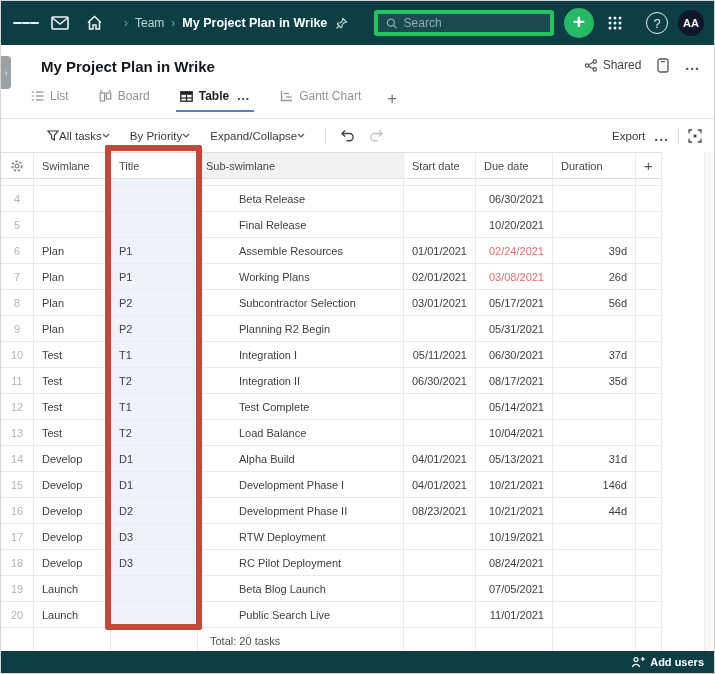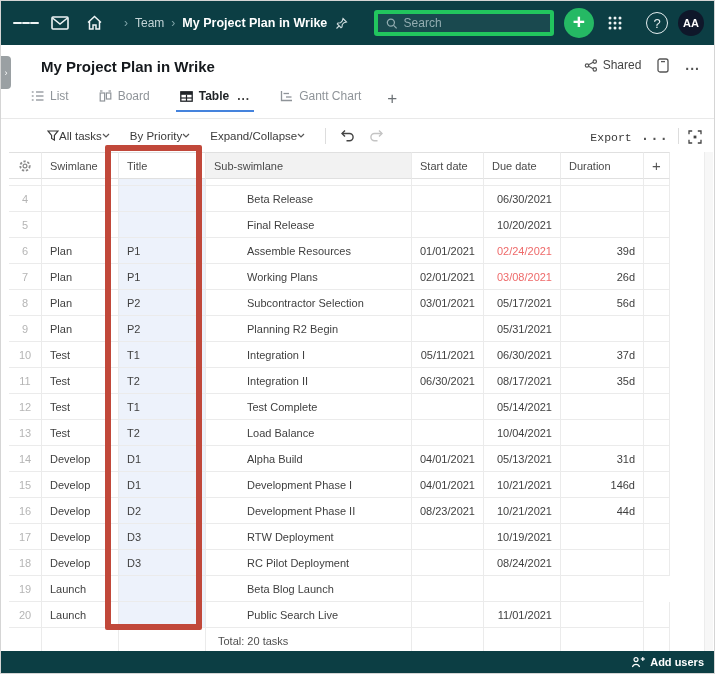--- a/index.html
+++ b/index.html
@@ -70,25 +70,25 @@
   .tab.active::after { content:""; position:absolute; left:0; right:0; bottom:0; height:2px; background:#4583dd; }
   .tab .ticon { display:flex; align-items:center; color:inherit; }
   .tab-menu-dots { color:#3c3c3c; font-weight:bold; letter-spacing:1px; font-size:12px; margin-left:2px; }
   .tab-add { font-size:17px; color:#6b7074; padding-bottom:8px; cursor:pointer; }
 
   
   .toolbar { position:absolute; top:118px; left:0; width:100%; height:33px; background:#fff; display:flex; align-items:center; padding:0 12px 0 46px; }
   .tool-group { display:flex; align-items:center; font-size:11.5px; color:#3a3a3a; margin-right:20px; cursor:pointer; white-space:nowrap; }
   .v-divider { width:1px; height:16px; background:#ddd; margin:0 12px 0 0; }
   .undo-redo { display:flex; align-items:center; gap:14px; margin-left:2px; }
-  .toolbar-right { margin-left:auto; display:flex; align-items:flex-end; gap:9px;font-family:Liberation Mono, monospace; }
+  .toolbar-right { margin-left:auto; display:flex; align-items:center; gap:9px; }
   .export-label { font-size:11.5px; color:#3a3a3a; cursor:pointer; }
 
   
-  .table-area { position:absolute; top:151px; left:8px; width:524px; }
+  .table-area { position:absolute; top:151px; left:0; width:524px; }
   .t-row { display:grid; grid-template-columns:33px 77px 87px 206px 72px 77px 83px 26px; }
   .t-cell {
     height:26px; border-bottom:1px solid #ebebeb; border-right:1px solid #ebebeb;
     font-size:11px; color:#3f3f3f; display:flex; align-items:center; padding:0 8px;
     overflow:hidden; white-space:nowrap; background:#fff;
   }
   .t-head .t-cell { height:27px; border-top:1px solid #e0e0e0; border-bottom:1px solid #e0e0e0; color:#4a4a4a; }
   .t-cell.gutter { justify-content:center; color:#b5b5b5; padding:0 2px; border-right:1px solid #ebebeb; }
   .t-cell.subcol { background:#edf2fb; }
   .t-head .t-cell.subcol { background:#f2f2f2; }
@@ -484,20 +484,21 @@
           <div class="t-cell num-right">08/24/2021</div>
           <div class="t-cell num-right"></div>
           <div class="t-cell "></div>
         </div>
         <div class="t-row ">
           <div class="t-cell gutter">19</div>
           <div class="t-cell ">Launch</div>
           <div class="t-cell subcol"></div>
           <div class="t-cell title-cell">Beta Blog Launch</div>
           <div class="t-cell num-right"></div>
+          <div class="t-cell num-right">07/05/2021</div>
           <div class="t-cell num-right"></div>
           <div class="t-cell "></div>
         </div>
         <div class="t-row ">
           <div class="t-cell gutter">20</div>
           <div class="t-cell ">Launch</div>
           <div class="t-cell subcol"></div>
           <div class="t-cell title-cell">Public Search Live</div>
           <div class="t-cell num-right"></div>
           <div class="t-cell num-right">11/01/2021</div>

